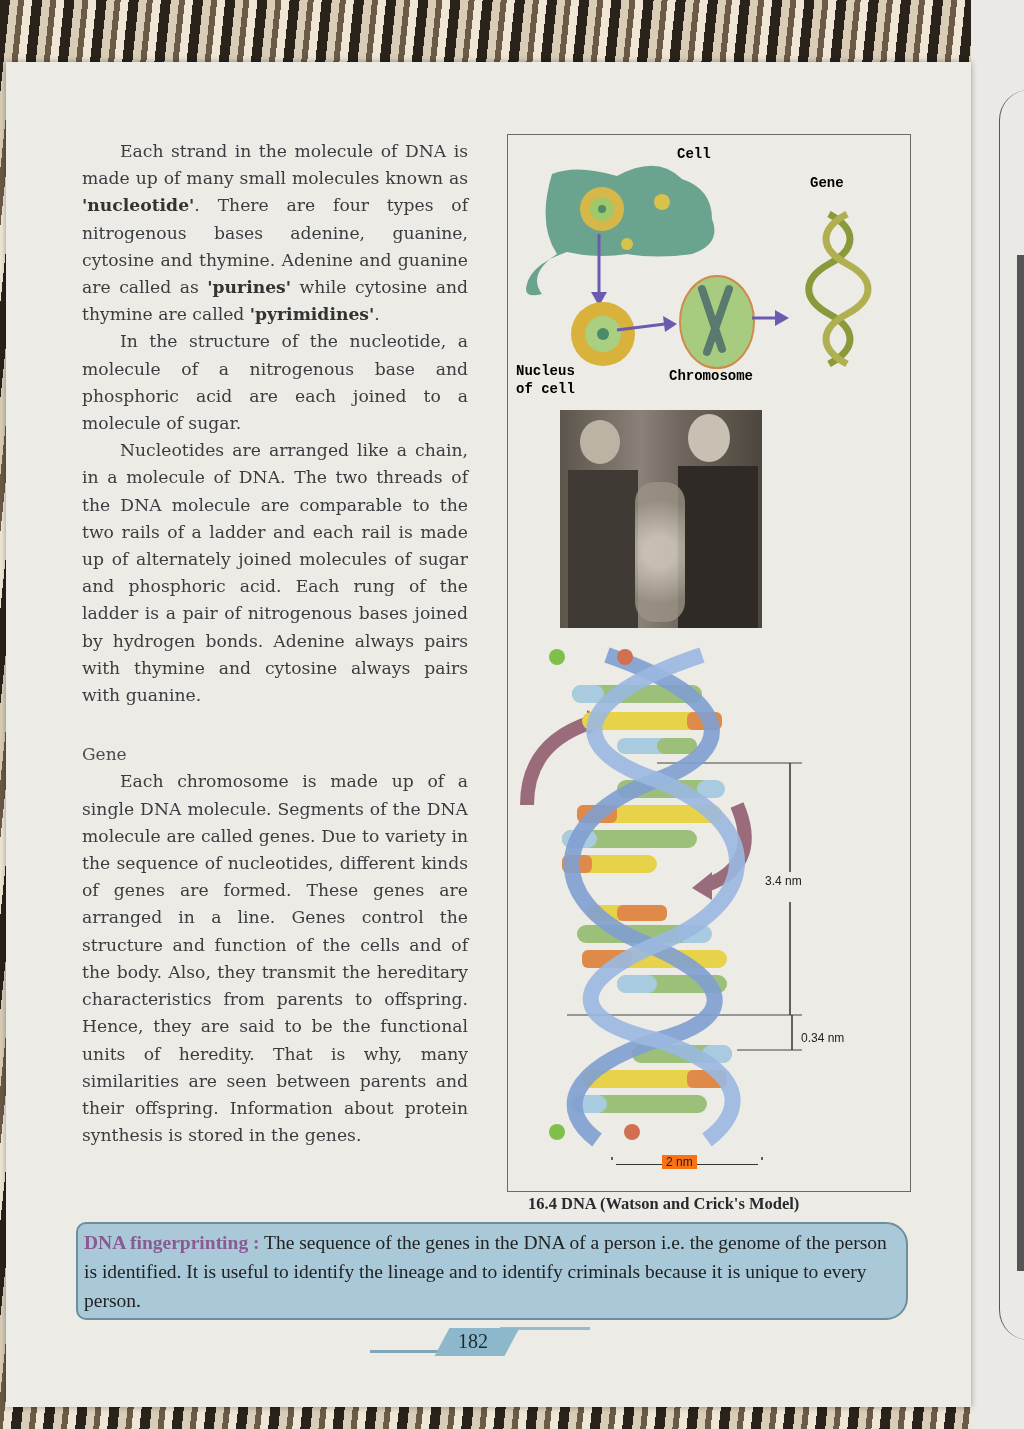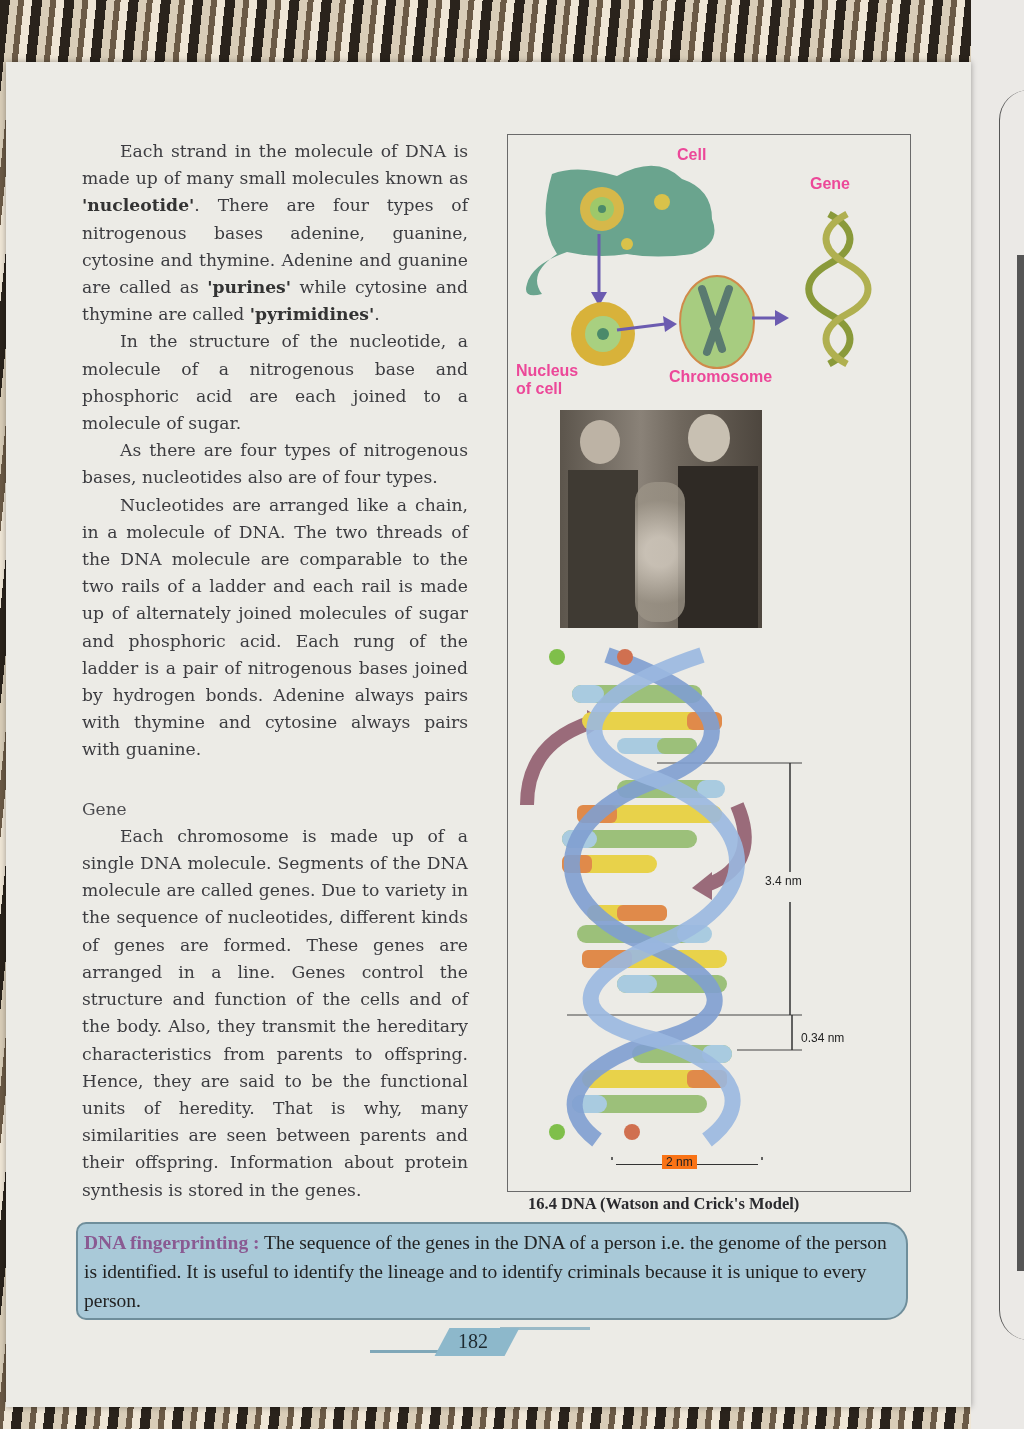--- a/index.html
+++ b/index.html
@@ -25,21 +25,21 @@
     position: absolute; left: 82px; top: 138px; width: 386px;
     color: #3c3c40; font-size: 17.2px; line-height: 27.2px; text-align: justify;
   }
   .col-left p { margin: 0; text-indent: 38px; }
   .col-left b { font-weight: bold; color:#333;margin-top:24px; }
   .col-left h3 { margin: 32px 0 0 0; font-weight: normal; font-size: 17px; color:#4a4a4e; }
   .figure-box {
     position: absolute; left: 507px; top: 134px; width: 402px; height: 1056px;
     border: 1.5px solid #6a6a6a;
   }
-  .lbl { position: absolute; font-size: 16px; color: #ec4899; font-weight: bold; font-family: Liberation Sans, sans-serif; }
+  .lbl { position: absolute; font-size: 14px; color: #000000; font-weight: bold; font-family: Liberation Mono, monospace; }
   .meas { position: absolute; font-size: 12px; color: #222; font-family: "Liberation Sans", sans-serif; }
   .caption {
     position: absolute; left: 528px; top: 1194px; font-size: 16.5px; font-weight: bold; color: #2a2a2e;
     font-family: "Liberation Serif", serif;
   }
   .note {
     position: absolute; left: 76px; top: 1222px; width: 832px; height: 98px;
     background: #a9c9d8; border: 2px solid #6f8e9b; border-radius: 10px 22px 22px 10px;
     padding: 4px 4px 0 6px; box-sizing: border-box;
     font-family: "Liberation Serif", serif; font-size: 19.5px; line-height: 29px; color: #222;
@@ -61,21 +61,20 @@
     <div class="edge"></div>
   </div>
 
 <div class="page"></div>
 
 <div class="col-left">
   <p>
     <span>Each strand in the molecule of DNA is made up of many small molecules known as </span><b>'nucleotide'</b><span>. There are four types of nitrogenous bases adenine, guanine, cytosine and thymine. Adenine and guanine are called as </span><b>'purines'</b><span> while cytosine and thymine are called </span><b>'pyrimidines'</b><span>.</span>
   </p>
   <p>In the structure of the nucleotide, a molecule of a nitrogenous base and phosphoric acid are each joined to a molecule of sugar.</p>
-  <p>As there are four types of nitrogenous bases, nucleotides also are of four types.</p>
   <p>Nucleotides are arranged like a chain, in a molecule of DNA. The two threads of the DNA molecule are comparable to the two rails of a ladder and each rail is made up of alternately joined molecules of sugar and phosphoric acid. Each rung of the ladder is a pair of nitrogenous bases joined by hydrogen bonds. Adenine always pairs with thymine and cytosine always pairs with guanine.</p>
   <h3>Gene</h3>
   <p>Each chromosome is made up of a single DNA molecule. Segments of the DNA molecule are called genes. Due to variety in the sequence of nucleotides, different kinds of genes are formed. These genes are arranged in a line. Genes control the structure and function of the cells and of the body. Also, they transmit the hereditary characteristics from parents to offspring. Hence, they are said to be the functional units of heredity. That is why, many similarities are seen between parents and their offspring. Information about protein synthesis is stored in the genes.</p>
 </div>
 
 <div class="figure-box"></div>
 
 <svg style="position:absolute;left:507px;top:134px" width="404" height="290">
   <g>
     <path d="M45,40 Q70,30 110,42 Q150,20 175,45 Q205,55 205,85 Q215,110 185,120 Q150,125 120,120 Q90,125 60,118 Q25,130 20,150 Q15,165 35,160 Q20,140 50,120 Q30,90 45,40 Z" fill="#6aa48e"></path>

